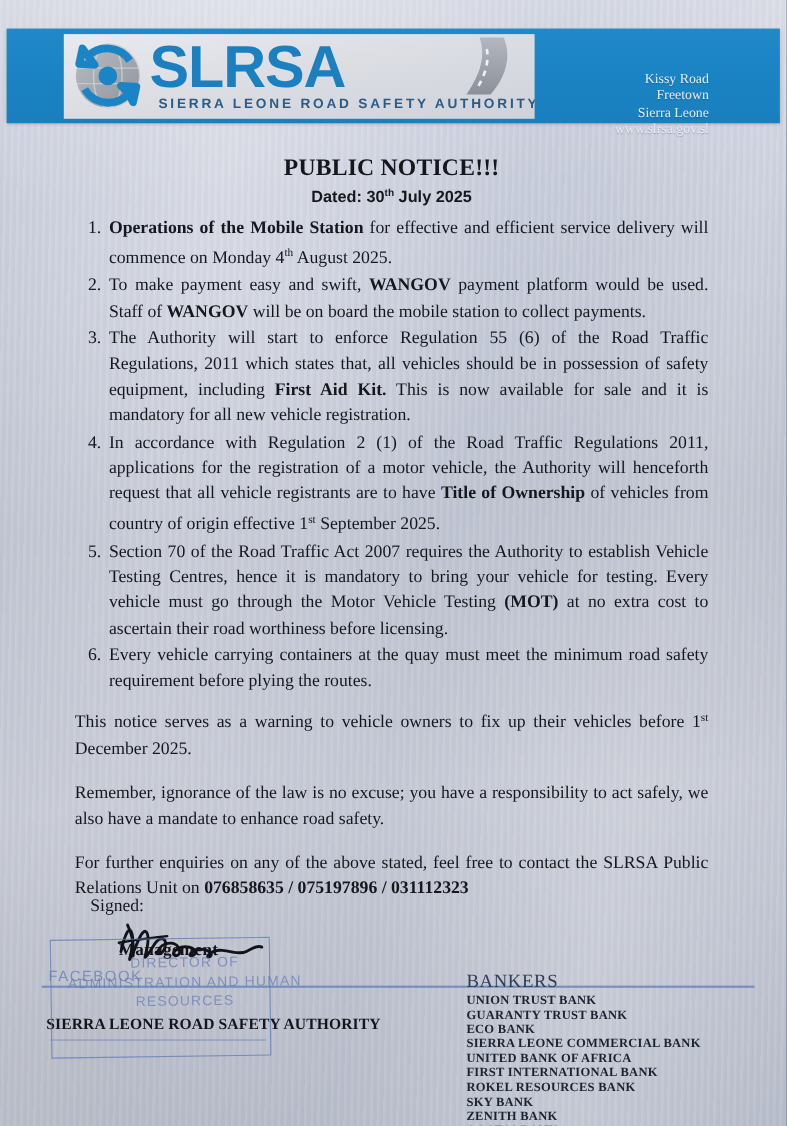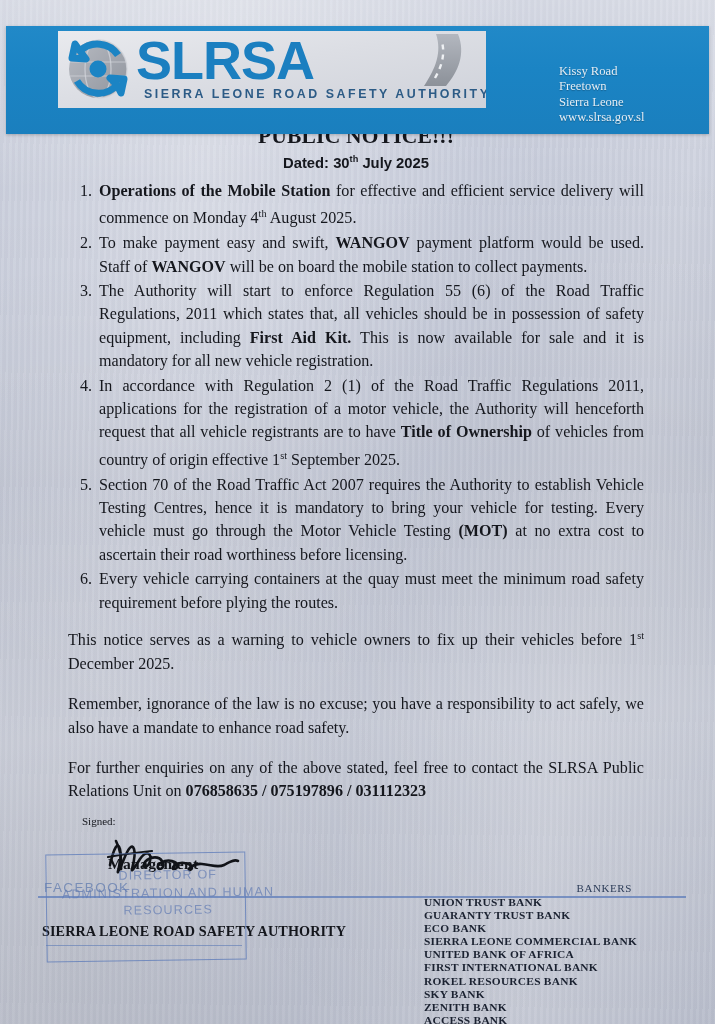--- a/index.html
+++ b/index.html
@@ -34,24 +34,25 @@
       radial-gradient(ellipse at 28% 16%, rgba(255,255,255,0.22), rgba(255,255,255,0) 48%),
       radial-gradient(ellipse at 84% 62%, rgba(0,0,0,0.05), rgba(0,0,0,0) 55%),
       radial-gradient(ellipse at 10% 92%, rgba(0,0,0,0.07), rgba(0,0,0,0) 52%);
   }
 
   
   .banner {
     position: absolute;
     left: 6px; top: 26px;
     width: 703px;
-    height: 108px;
+    height: 86px;
     background: linear-gradient(180deg, #2189c8 0%, #1b84c4 40%, #1a7fbe 100%);
     box-shadow: 0 1px 3px rgba(0,0,0,0.22);
     z-index: 3;
+    text-align: right;
   }
   .banner-inner{
     position:absolute; inset:0;
   }
   .logo-box {
     position: absolute;
     left: 52px; top: 5px;
     width: 428px;
     height: 77px;
     background: linear-gradient(170deg,#e9eaee 0%, #dcdee4 45%, #cfd2da 100%);
@@ -94,21 +95,21 @@
     left: 68px; top: 124px;
     width: 576px;
     color: #15171d;
     z-index: 2;
   }
   .doc-title {
     text-align: center;
     font-weight: 700;
     font-size: 21.5px;
     letter-spacing: .2px;
-    margin: 0 0 5px 0;
+    margin: 16px 0 5px 0;
   }
   .doc-dated {
     text-align: center;
     font-family: "Liberation Sans", sans-serif;
     font-weight: 700;
     font-size: 14.8px;
     margin: 0 0 8px 0;
   }
   .doc-dated sup { font-size: 9.2px; }
   p.para {
@@ -138,21 +139,21 @@
   .closing p { margin: 0 0 17px 0; }
 
   
   .sig-wrap {
     position: absolute;
     left: 78px; top: 815px;
     width: 330px;
     z-index: 4;
   }
   .sig-label {
-    font-size: 11px;
+    font-size: 16px;
     color: #15171d;
     margin-left: 4px;
   }
   .sig-ink {
     position: absolute;
     left: 28px; top: 20px;
     width: 150px; height: 42px;
   }
   .sig-mgmt {
     position: absolute;
@@ -228,23 +229,23 @@
   }
 
   
   .bankers {
     position: absolute;
     left: 424px; top: 882px;
     z-index: 4;
   }
   .bankers-title {
     font-family: "Liberation Serif", serif;
-    font-size: 11px;
+    font-size: 17px;
     color: #2d3d58;
-    text-align: right;
+    text-align: left;
     width: 208px;
     margin: 0 0 2px 0;
     letter-spacing: .6px;
   }
   .bankers-list {
     list-style: none;
     margin: 0; padding: 0;
     font-family: "Liberation Serif", serif;
     font-weight: 700;
     font-size: 11.4px;

